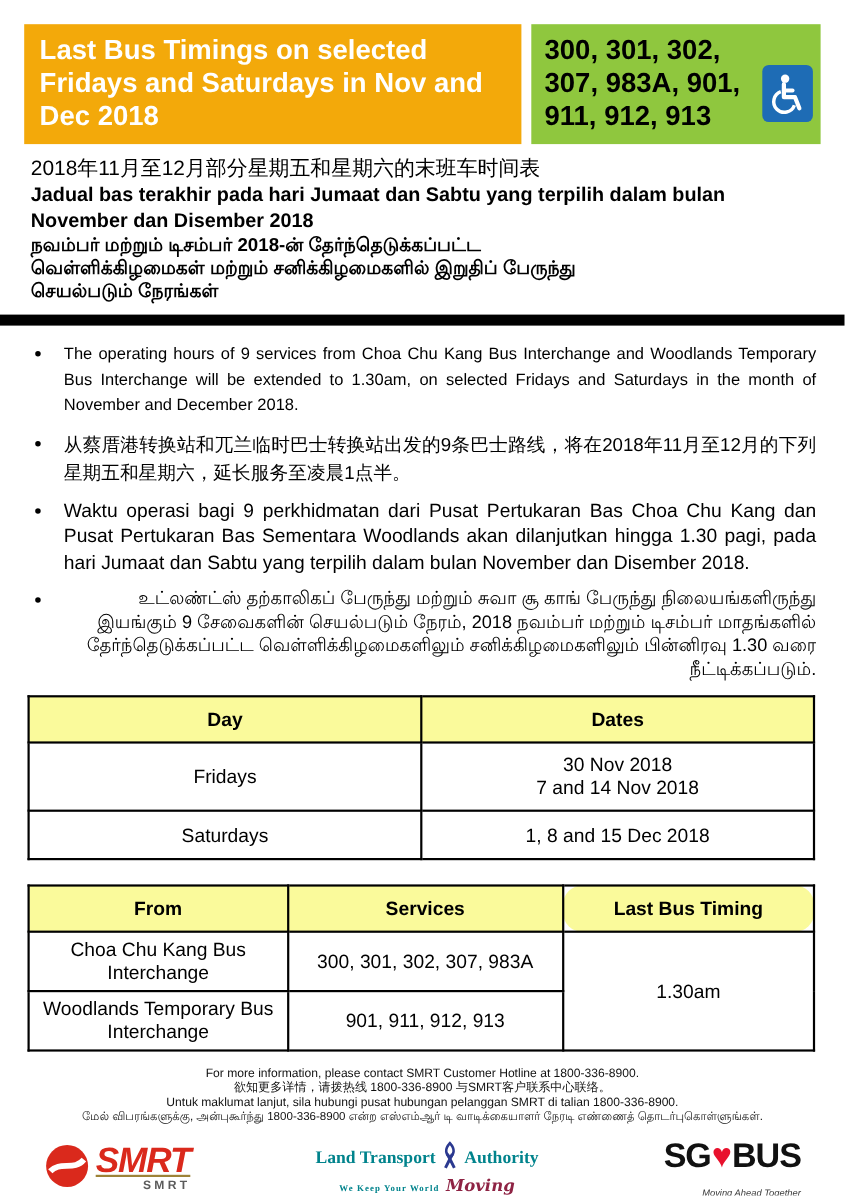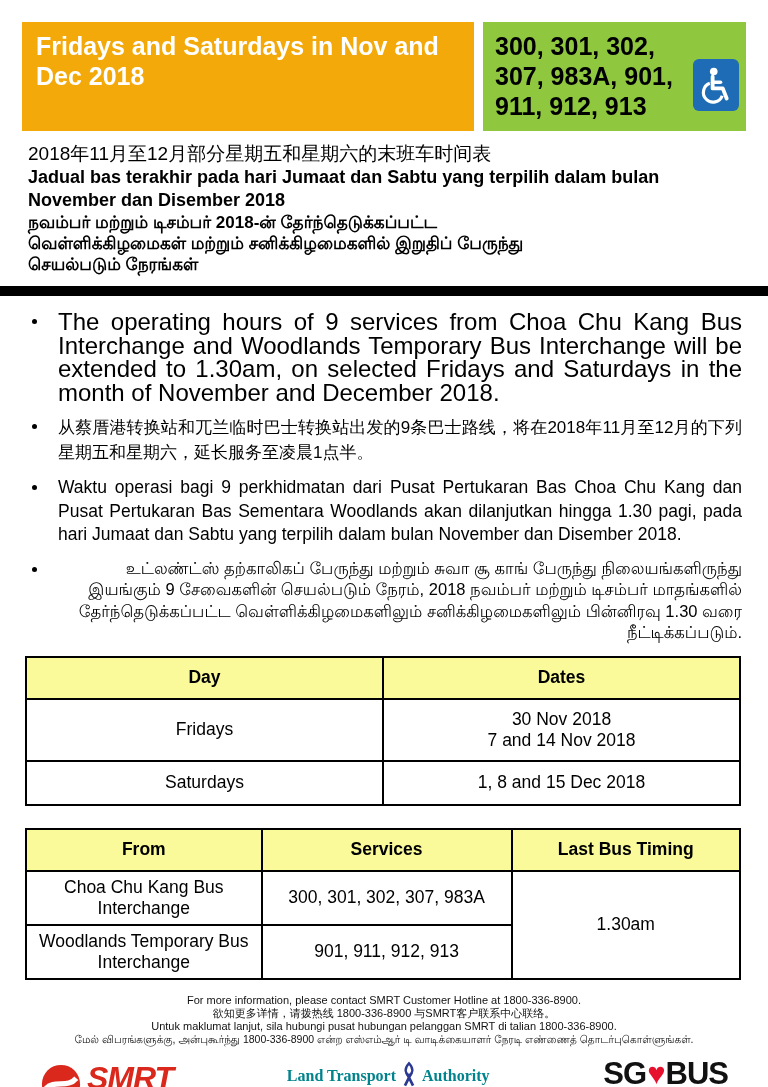--- a/index.html
+++ b/index.html
@@ -27,36 +27,36 @@
   .sub-zh{font-size:19px;line-height:24px;font-weight:normal;}
   .sub-ms{font-size:18px;line-height:23px;font-weight:bold;}
   .sub-ta{font-size:17px;line-height:21px;font-weight:bold;}
   .divider{height:10px;background:#000;margin-top:11px;width:100%;}
   
   .bullets{margin:14px 26px 0 26px;}
   .bullet{position:relative;padding-left:32px;margin-bottom:11px;}
   .bullet::before{
     content:"";position:absolute;left:6px;top:9px;width:5px;height:5px;border-radius:50%;background:#000;
   }
-  .b-en{font-size:24px;line-height:23.5px;text-align:justify;}
+  .b-en{font-size:15px;line-height:23.5px;text-align:justify;}
   .b-zh{font-size:17px;line-height:25px;text-align:justify;}
   .b-ms{font-size:17.5px;line-height:23.5px;text-align:justify;}
   .b-ta{font-size:16.5px;line-height:21.5px;text-align:right;margin-bottom:0;}
   
   table{border-collapse:collapse;width:716px;margin:12px 0 0 25px;}
   th,td{border:2px solid #000;text-align:center;vertical-align:middle;font-size:17.5px;padding:4px 6px;}
   th{background:#FAFA9B;font-weight:bold;height:32px;}
   .t1-r1 td{height:52px;}
   .t1-r2 td{height:34px;}
   .service-table{margin-top:22px;}
   .t2 td{height:44px;}
   .col-50{width:50%;}
   .col-from{width:33%;}
   .col-svc{width:35%;}
-  .col-time{width:32%;}
+  .col-time{width:32%;border-radius:17px;}
   
   .footer{margin-top:14px;text-align:center;color:#111;}
   .f-line{font-size:11px;line-height:13px;}
   .f-ta{font-size:10.5px;}
   
   .logos{display:flex;justify-content:space-between;align-items:center;margin:12px 40px 0 40px;height:56px;}
   .logo-smrt{display:flex;align-items:center;gap:5px;}
   .smrt-word{color:#DA291C;font-weight:bold;font-style:italic;font-size:32px;letter-spacing:-1px;line-height:28px;}
   .smrt-sub{border-top:2px solid #9D8338;text-align:right;color:#5B5B5B;font-size:11px;font-weight:bold;letter-spacing:3px;padding-top:2px;}
   .logo-lta{text-align:center;font-family:"Liberation Serif","DejaVu Serif",serif;}
@@ -69,20 +69,21 @@
   .sgbus-heart{color:#E8112D;font-size:31px;margin:0 1px;}
   .sgbus-tag{font-size:8.5px;font-style:italic;color:#3a3a3a;text-align:right;margin-top:13px;}
 </style>
 </head>
 <body>
 
 <div class="page">
 
   <div class="header">
     <div class="title-box">
+      <div>Last Bus Timings on selected</div>
       <div>Fridays and Saturdays in Nov and</div>
       <div>Dec 2018</div>
     </div>
     <div class="services-box">
       <div>300, 301, 302,</div>
       <div>307, 983A, 901,</div>
       <div>911, 912, 913</div>
       <div class="wheelchair-badge">
         <svg viewBox="0 0 32 34" aria-hidden="true">
           <circle cx="14" cy="5" r="3.4" fill="#fff"></circle>

